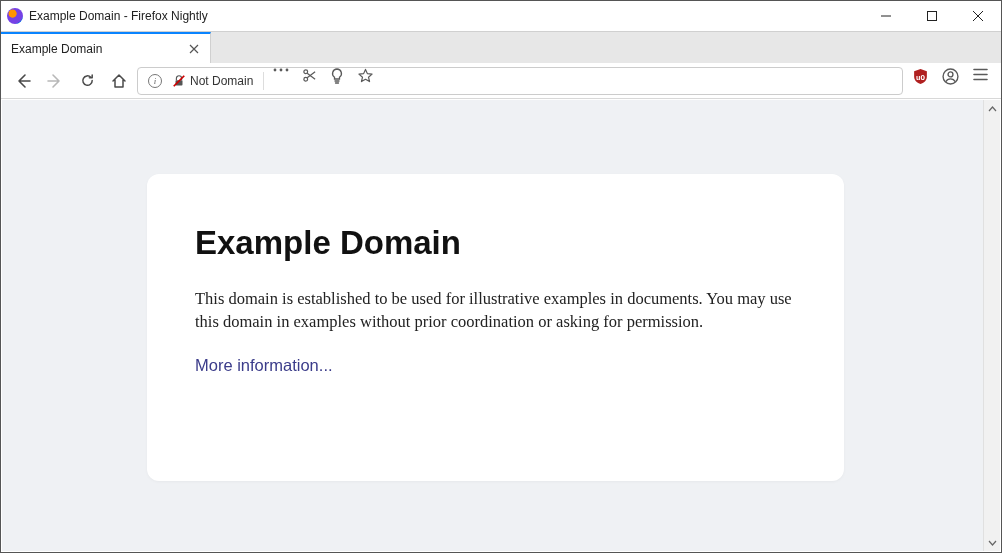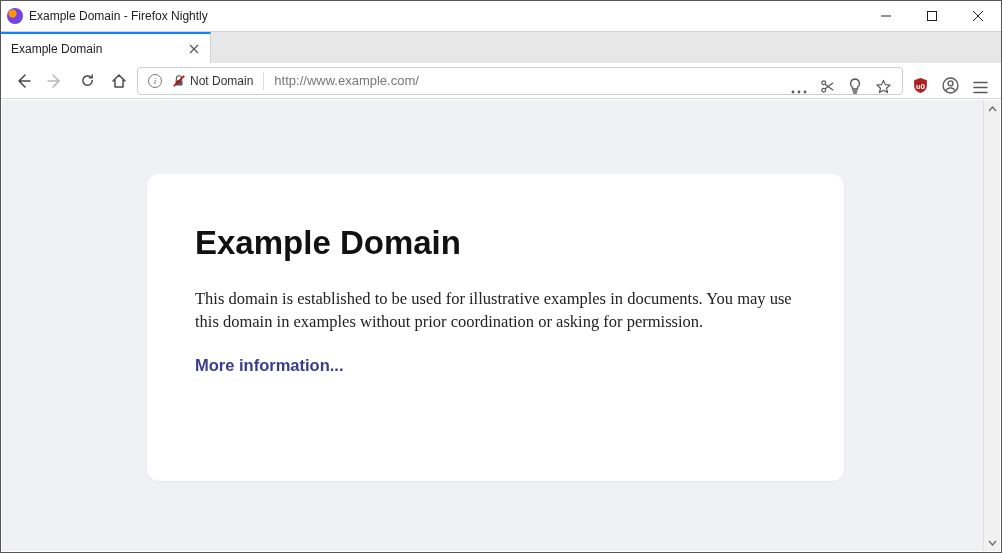--- a/index.html
+++ b/index.html
@@ -80,21 +80,21 @@
 }
 .urlbar .sep {
   width:1px; height:18px; background:#ddd;
 }
 .urlbar .urltext {
   flex:1; padding: 0 6px; color:#777; font-size:13px;
   border:none; outline:none; background:transparent;
 }
 .urlbar .right-icons { display:flex; align-items:center; gap:2px; padding-right:2px;}
 .iconbtn {
-  width:26px; height:26px; display:flex; align-items:flex-end; justify-content:center;
+  width:26px; height:26px; display:flex; align-items:flex-start; justify-content:center;
   color:#5a5a5a; border-radius:4px;font-family:Liberation Mono, monospace;
 }
 .iconbtn.red { color:#b02020; }
 .info-circle { width:14px;height:14px;border:1px solid #777;border-radius:50%;display:flex;align-items:center;justify-content:center;font-size:9px;color:#666;font-style:italic;font-family:serif;}
 .insecure-lock { position:relative; width:14px;height:14px; }
 .insecure-lock svg{width:14px;height:14px;}
 .content-area {
   position:absolute; top:99px; left:1px; right:1px; bottom:1px;
   background:#eff1f4;
   overflow:hidden;
@@ -116,21 +116,21 @@
 }
 .page-card h1 {
   font-size: 33px; font-weight:700; color:#111; margin-bottom: 26px;
 }
 .page-card p {
   font-size: 16.5px; line-height:1.38; color:#222; margin-bottom: 22px;
   max-width: 600px;
   font-family: Liberation Serif, serif;
 }
 .page-card a {
-  font-size: 16.5px; color:#3b3c8a; text-decoration:none;font-weight:bold;
+  font-size: 16.5px; color:#3b3c8a; text-decoration:none;
 }
 svg { display:block; }
 </style>
 </head>
 <body>
 
 <div class="titlebar">
   <div class="app-icon"></div>
   <span class="title">Example Domain - Firefox Nightly</span>
   <div class="spacer"></div>
@@ -192,21 +192,20 @@
       <span class="insecure-lock">
         <svg viewBox="0 0 16 16">
             <path d="M5 7 V5 a3 3 0 0 1 6 0 V7" fill="none" stroke="#555" stroke-width="1.3"></path>
             <rect x="4" y="7" width="8" height="6" rx="1" fill="#555"></rect>
             <path d="M2 14 L14 2" stroke="#c00" stroke-width="2"></path>
           </svg>
       </span>
       <span style="color:#333;">Not Domain</span>
     </div>
     <div class="sep"></div>
-    <input class="urltext" value="http://www.example.com/" style="">
     <div class="right-icons">
       <div class="iconbtn">
         <svg width="16" height="4" viewBox="0 0 16 4">
             <circle cx="2" cy="2" r="1.4" fill="currentColor"></circle>
             <circle cx="8" cy="2" r="1.4" fill="currentColor"></circle>
             <circle cx="14" cy="2" r="1.4" fill="currentColor"></circle>
           </svg>
       </div>
       <div class="iconbtn">
         <svg width="15" height="15" viewBox="0 0 16 16">

